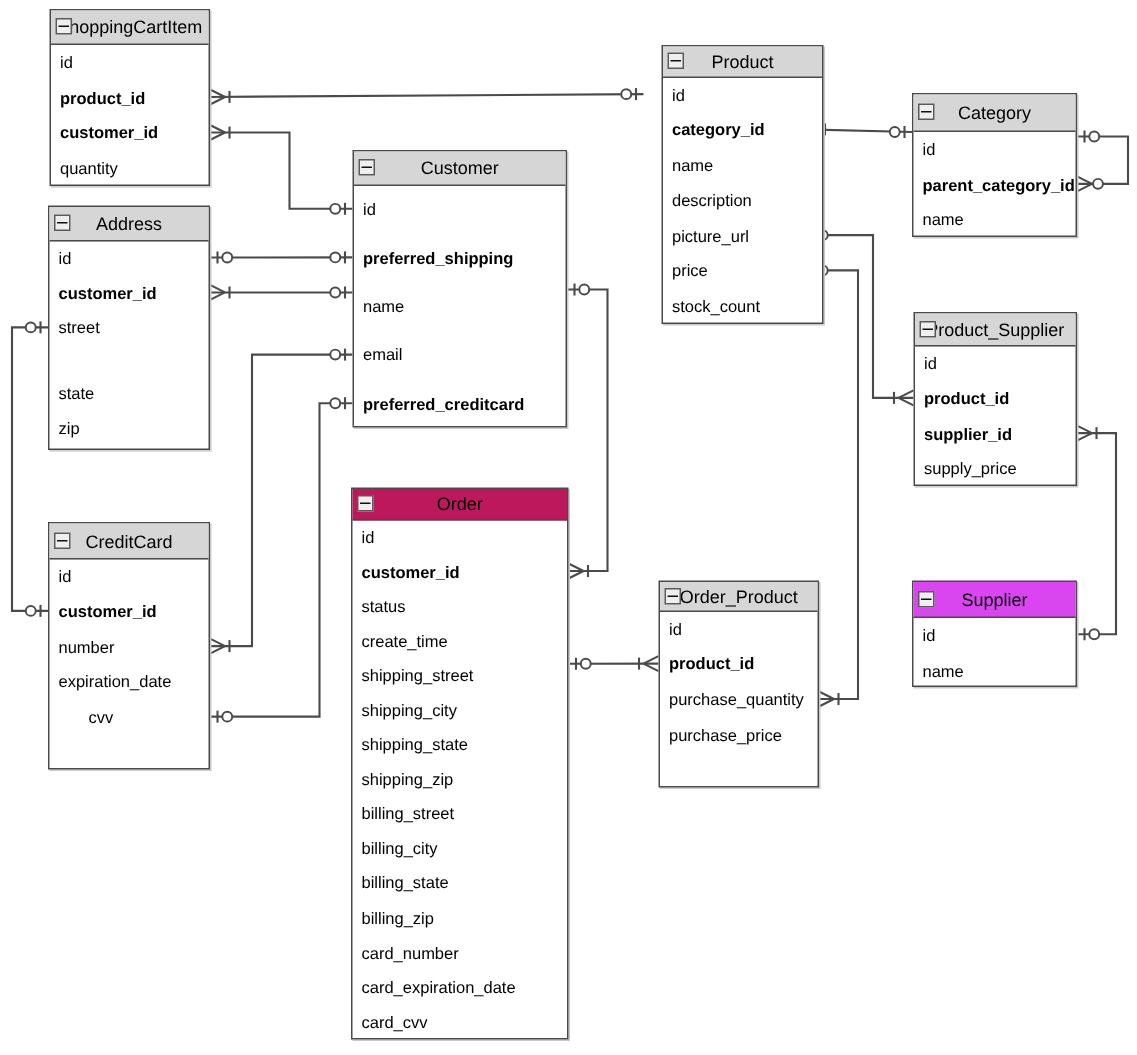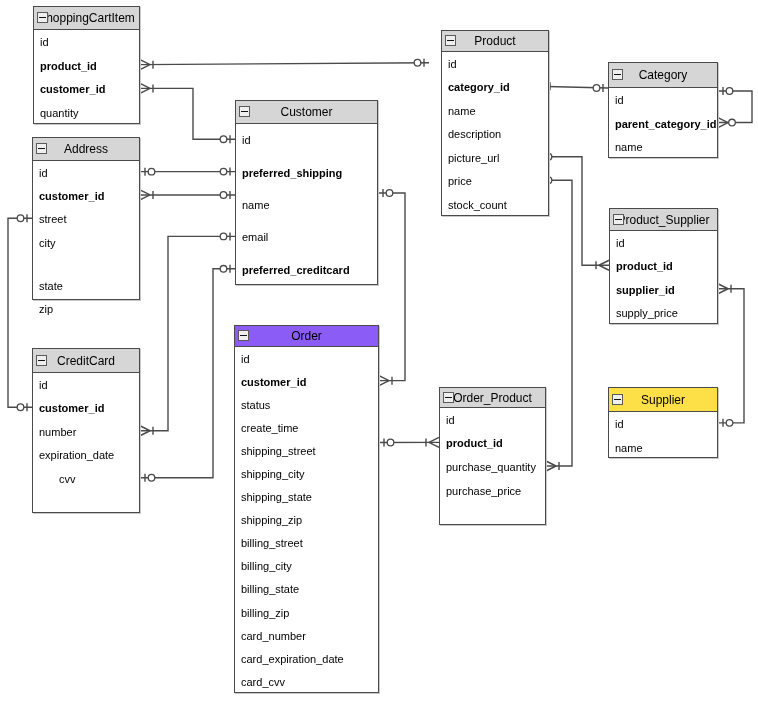--- a/index.html
+++ b/index.html
@@ -117,21 +117,20 @@
       <div class="row" style="height: 23.75px;">quantity</div>
     </div>
     <div class="table" style="left: 32px; top: 137px; width: 108px; height: 162.8px; border-color: rgb(74, 74, 74);">
       <div class="hd" style="height: 23px; background: rgb(214, 214, 214);">
         <span class="collapse"></span>
         <span>Address</span>
       </div>
       <div class="row" style="height: 23.3px;">id</div>
       <div class="row bold" style="height: 23.3px;">customer_id</div>
       <div class="row" style="height: 23.3px;">street</div>
-      <div class="row" style="height: 23.3px;">city</div>
       <div class="row" style="height: 23.3px; margin-top: 20px;">state</div>
       <div class="row" style="height: 23.3px;">zip</div>
     </div>
     <div class="table" style="left: 32px; top: 348px; width: 108px; height: 165px; border-color: rgb(74, 74, 74);">
       <div class="hd" style="height: 24px; background: rgb(214, 214, 214);">
         <span class="collapse"></span>
         <span>CreditCard</span>
       </div>
       <div class="row" style="height: 23.5px;">id</div>
       <div class="row bold" style="height: 23.5px;">customer_id</div>
@@ -144,21 +143,21 @@
         <span class="collapse"></span>
         <span>Customer</span>
       </div>
       <div class="row" style="height: 32.4px;">id</div>
       <div class="row bold" style="height: 32.4px;">preferred_shipping</div>
       <div class="row" style="height: 32.4px;">name</div>
       <div class="row" style="height: 32.4px;">email</div>
       <div class="row bold" style="height: 32.4px;">preferred_creditcard</div>
     </div>
     <div class="table" style="left: 234px; top: 325px; width: 145px; height: 367.5px; border-color: rgb(74, 74, 74);">
-      <div class="hd" style="height: 21px; background: #8b5cf6;">
+      <div class="hd" style="height: 21px; background: #be185d;">
         <span class="collapse"></span>
         <span>Order</span>
       </div>
       <div class="row" style="height: 23.1px;">id</div>
       <div class="row bold" style="height: 23.1px;">customer_id</div>
       <div class="row" style="height: 23.1px;">status</div>
       <div class="row" style="height: 23.1px;">create_time</div>
       <div class="row" style="height: 23.1px;">shipping_street</div>
       <div class="row" style="height: 23.1px;">shipping_city</div>
       <div class="row" style="height: 23.1px;">shipping_state</div>
@@ -207,20 +206,20 @@
       <div class="hd" style="height: 22px; background: rgb(214, 214, 214);">
         <span class="collapse"></span>
         <span>Product_Supplier</span>
       </div>
       <div class="row" style="height: 23.5px;">id</div>
       <div class="row bold" style="height: 23.5px;">product_id</div>
       <div class="row bold" style="height: 23.5px;">supplier_id</div>
       <div class="row" style="height: 23.5px;">supply_price</div>
     </div>
     <div class="table" style="left: 608px; top: 387px; width: 110px; height: 71.4px; border-color: rgb(74, 74, 74);">
-      <div class="hd" style="height: 24px; background: #fde047;">
+      <div class="hd" style="height: 24px; background: #d946ef;">
         <span class="collapse"></span>
         <span>Supplier</span>
       </div>
       <div class="row" style="height: 23.7px;">id</div>
       <div class="row" style="height: 23.7px;">name</div>
     </div>
   </div>
 
 </body></html>

